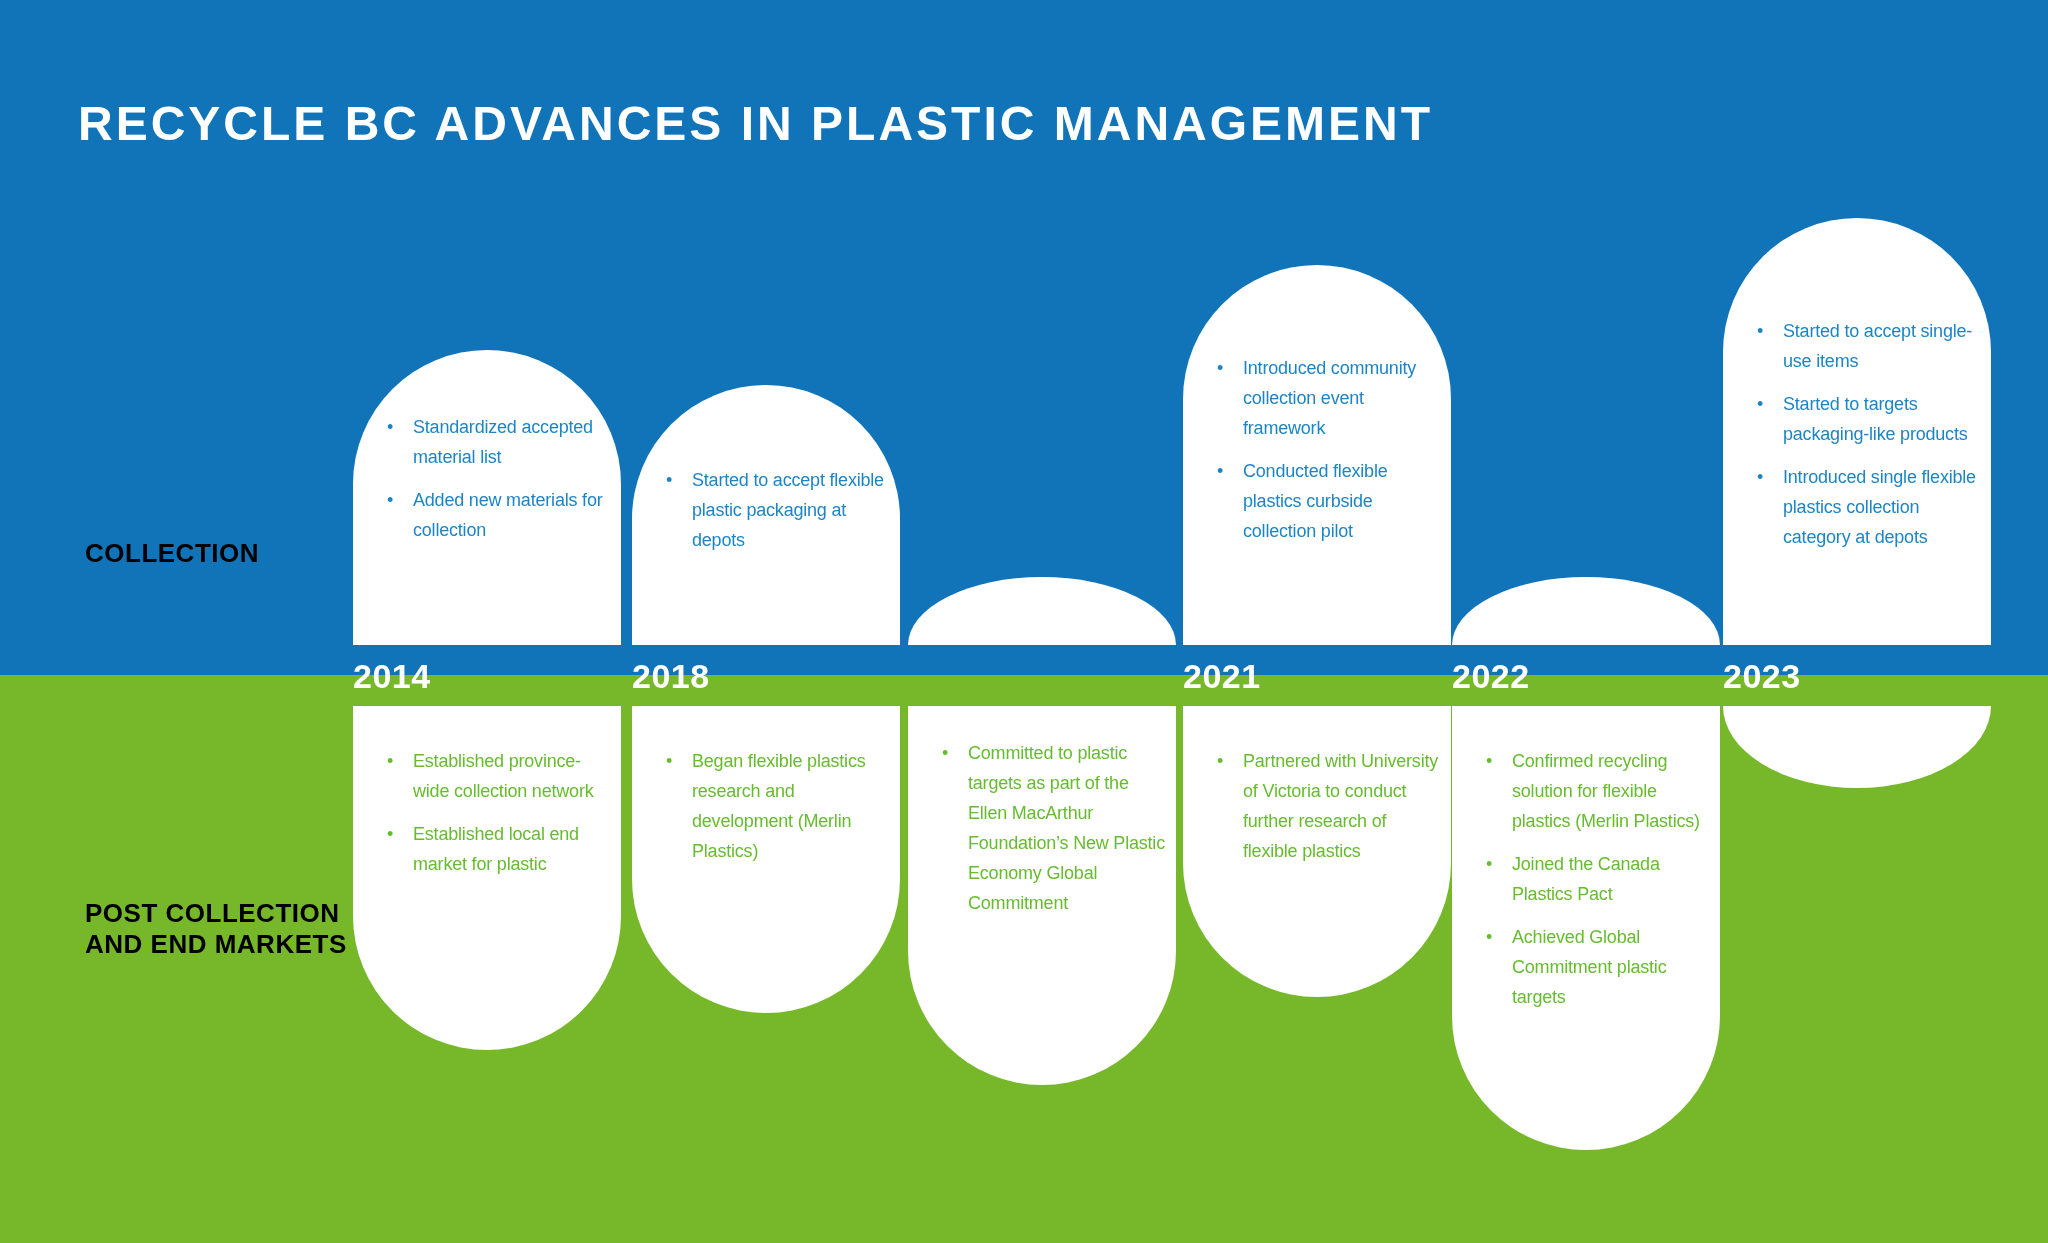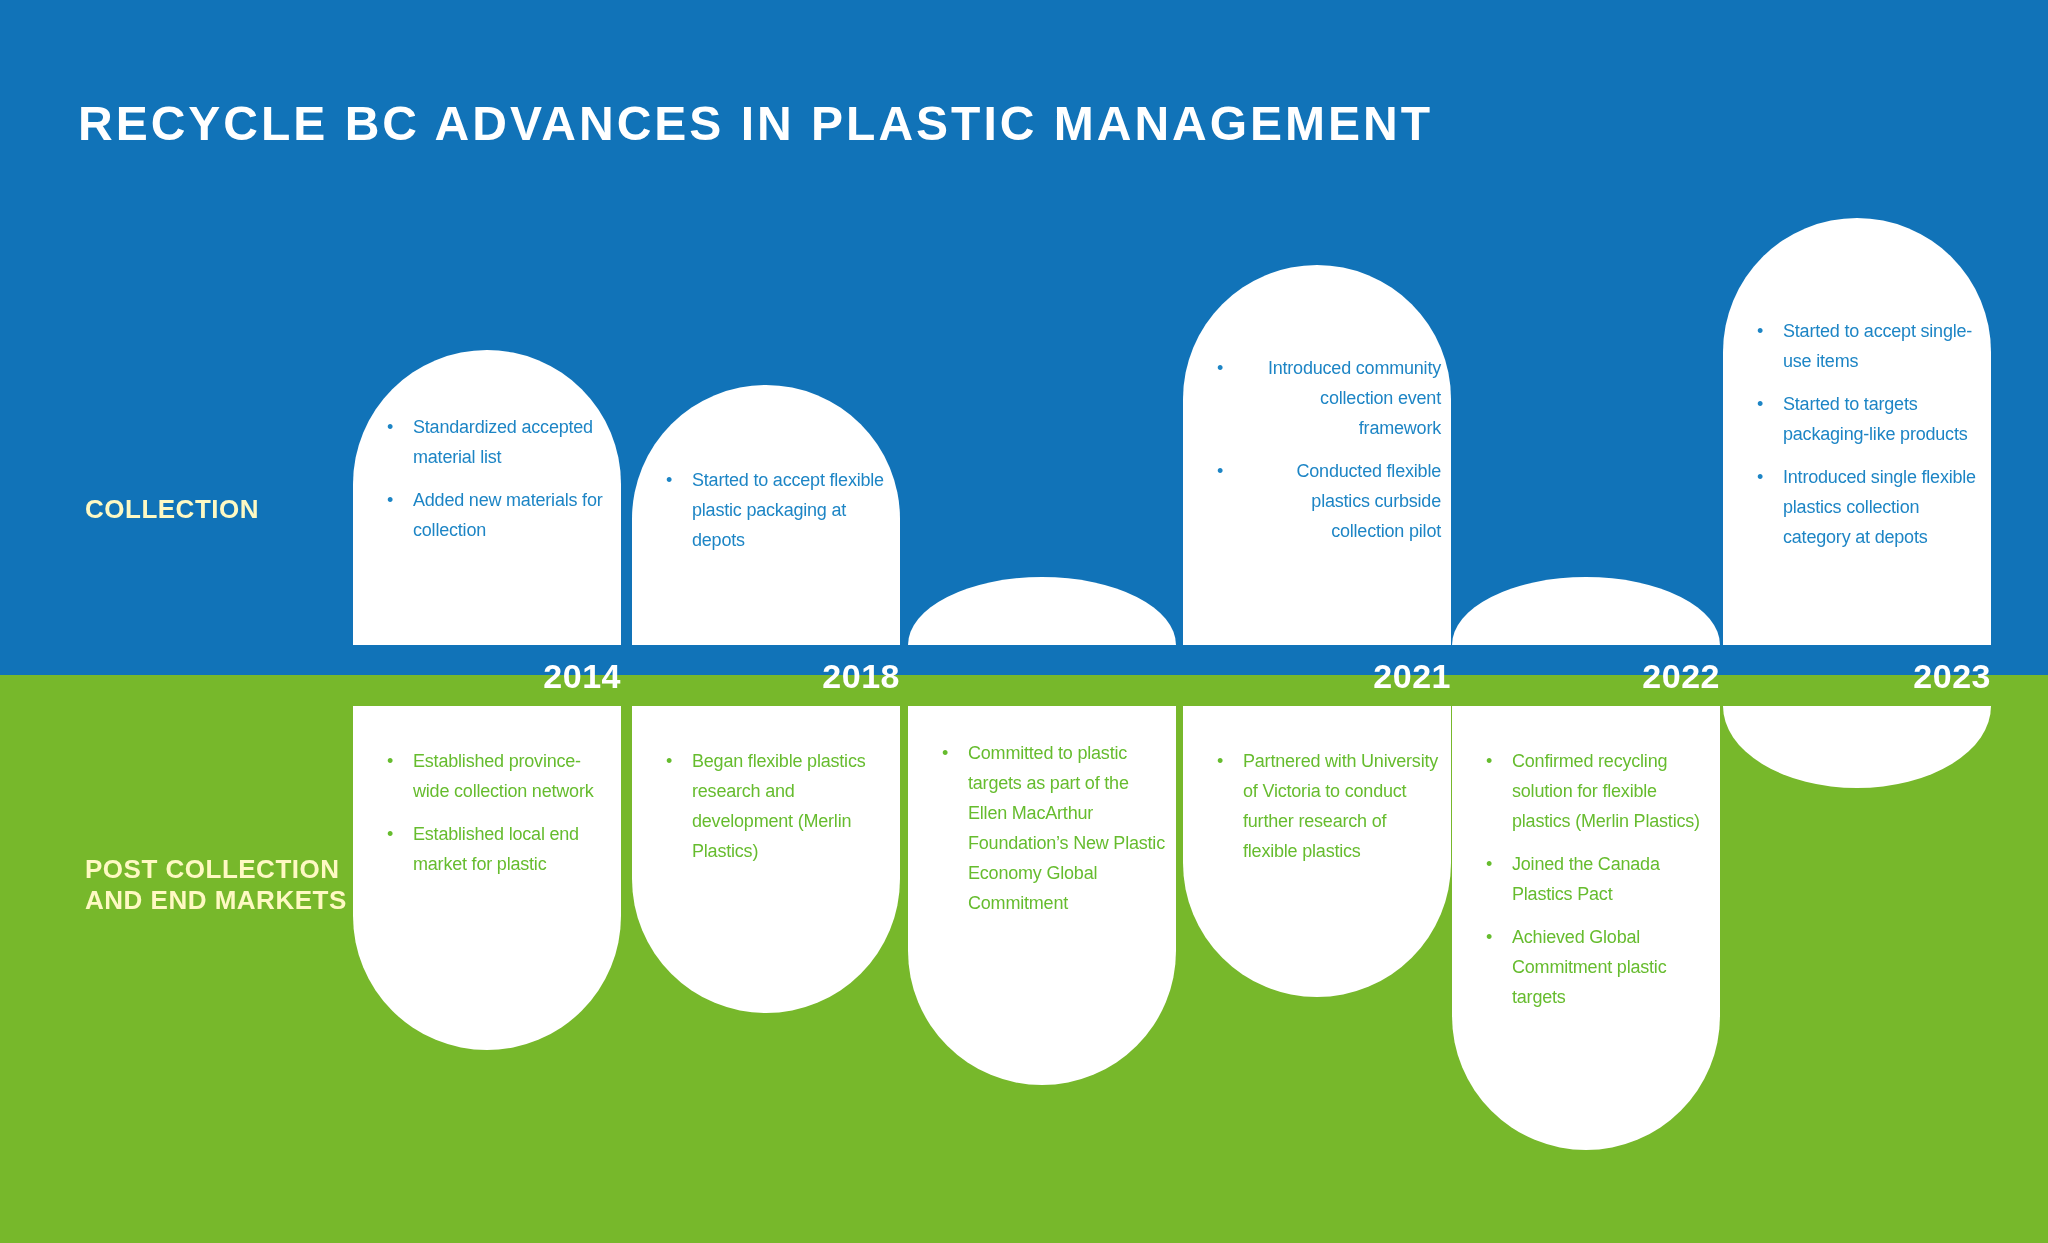--- a/index.html
+++ b/index.html
@@ -10,22 +10,22 @@
     font-family:"Liberation Sans","DejaVu Sans",sans-serif;
     background:var(--blue,#1173b8);
   }
   .band-blue{position:absolute;left:0;top:0;width:2048px;height:675px;background:var(--blue,#1173b8);}
   .band-green{position:absolute;left:0;top:675px;width:2048px;height:568px;background:var(--green,#77b82b);}
   .slide-title{
     position:absolute;left:78px;top:96px;
     color:#fff;font-size:48px;font-weight:bold;letter-spacing:3px;white-space:nowrap;
   }
   .row-label{
-    position:absolute;left:85px;color:#fef9c3;font-weight:bold;
-    font-size:26px;line-height:31px;letter-spacing:0.5px;white-space:pre-line;
+    position:absolute;left:85px;color:#000000;font-weight:bold;
+    font-size:26px;line-height:31px;letter-spacing:0.5px;white-space:pre-line;margin-top:44px;
   }
   .row-label.collection{top:494px;}
   .row-label.post{top:854px;}
   .column{position:absolute;top:0;height:1243px;width:268px;}
   .bubble{
     position:absolute;left:0;width:268px;background:#fff;
     box-sizing:border-box;
   }
   .bubble ul{
     list-style:none;margin:0;padding:0 10px 0 30px;
@@ -34,21 +34,21 @@
     position:relative;padding-left:30px;margin:0 0 13px 0;
     font-size:18px;line-height:30px;letter-spacing:-0.2px;
   }
   .bubble li::before{
     content:"\2022";position:absolute;left:4px;top:0;
   }
   .bubble.top li{color:var(--blue-text,#1d85c5);}
   .bubble.bottom li{color:var(--green-text,#66bc2e);}
   .year{
     position:absolute;left:0;top:655px;width:268px;height:42px;line-height:42px;
-    text-align:right;color:#fff;font-size:34px;font-weight:bold;letter-spacing:0.5px;
+    text-align:left;color:#fff;font-size:34px;font-weight:bold;letter-spacing:0.5px;
   }
 </style>
 </head>
 <body>
 
 <div class="canvas">
   <div class="band-blue"></div>
   <div class="band-green"></div>
 
   <div class="slide-title">RECYCLE BC ADVANCES IN PLASTIC MANAGEMENT</div>
@@ -92,21 +92,21 @@
       <ul class="top-list"></ul>
     </div>
     <div class="bubble bottom" style="top:706px;height:379px;border-radius:0 0 134px 134px;padding-top:32px;">
       <ul class="bottom-list">
           <li>Committed to plastic targets as part of the Ellen MacArthur Foundation’s New Plastic Economy Global Commitment</li>
         </ul>
     </div>
   </div>
 
   <div class="column" style="left:1183px;">
-    <div class="bubble top" style="top:265px;height:380px;border-radius:134px 134px 0 0;padding-top:88px;text-align:right;">
+    <div class="bubble top" style="top:265px;height:380px;border-radius:134px 134px 0 0;padding-top:88px;">
       <ul class="top-list">
           <li>Introduced community collection event framework</li>
           <li>Conducted flexible plastics curbside collection pilot</li>
         </ul>
     </div>
     <div class="year">2021</div>
     <div class="bubble bottom" style="top:706px;height:291px;border-radius:0 0 134px 134px;padding-top:40px;">
       <ul class="bottom-list">
           <li>Partnered with University of Victoria to conduct further research of flexible plastics</li>
         </ul>

